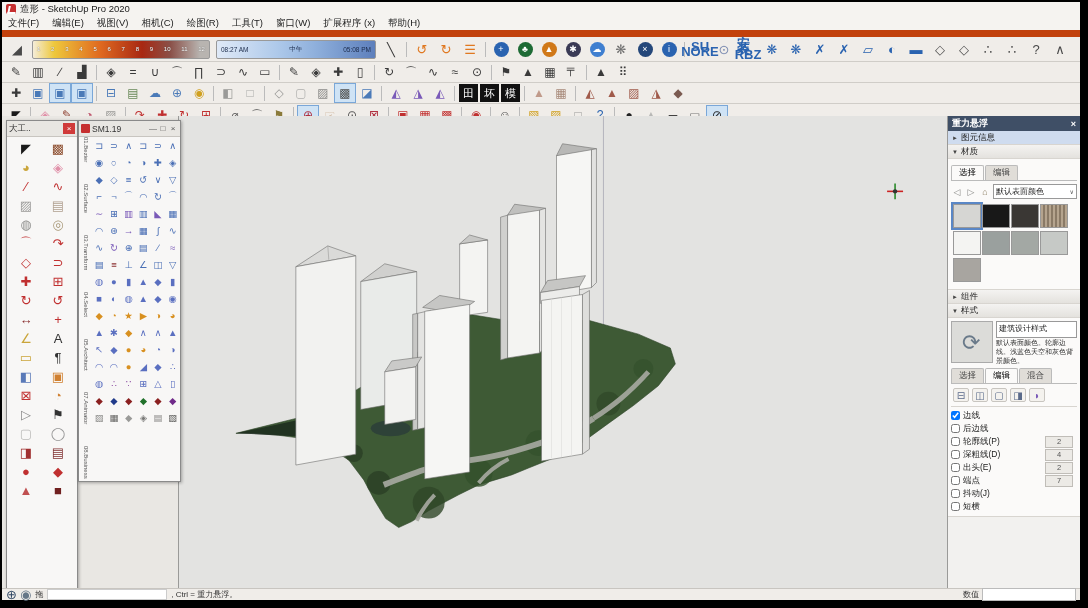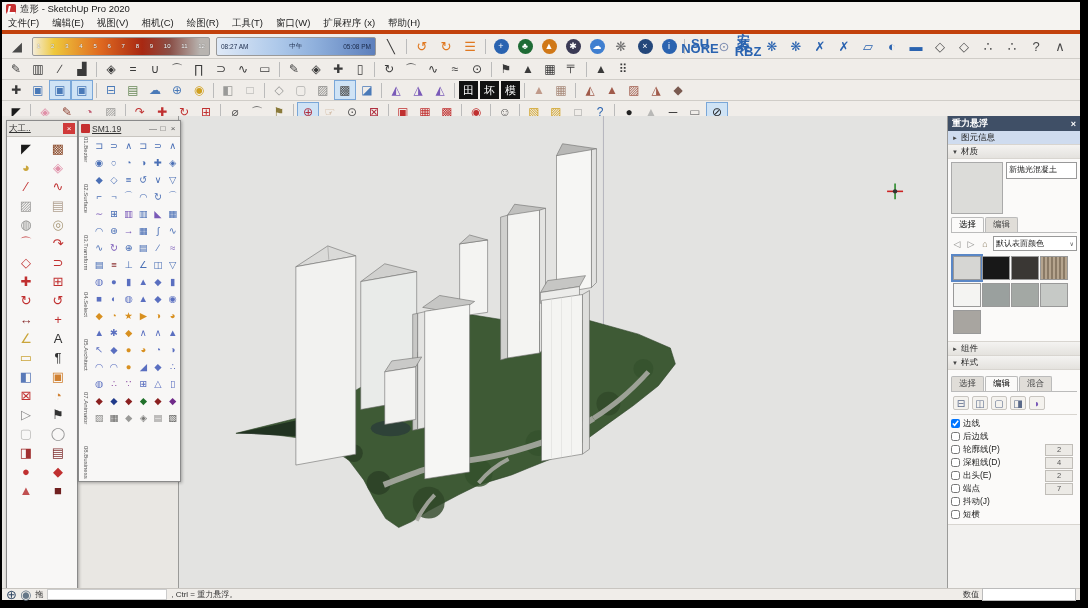--- a/index.html
+++ b/index.html
@@ -3,21 +3,21 @@
 <meta charset="utf-8">
 <style>
   html,body{margin:0;padding:0;background:#000;width:1088px;height:608px;overflow:hidden;
     font-family:"Liberation Sans","DejaVu Sans",sans-serif;}
   #app{position:absolute;left:2px;top:2px;width:1078px;height:598px;background:#ece9e4;}
   
   .titlebar{height:14px;background:#f5f3f0;display:flex;align-items:center;padding-left:4px;gap:4px;}
   .applogo{width:10px;height:10px;background:#c62f2f;border-radius:2px;display:inline-block;position:relative;}
   .applogo:after{content:"";position:absolute;left:2px;top:2px;width:6px;height:6px;border-left:2px solid #fff;border-bottom:2px solid #fff;transform:skewX(-12deg);}
   .titletext{font-size:9.5px;color:#222;}
-  .menubar{height:14px;background:#f5f3f0;display:flex;align-items:center;padding-left:6px;border-bottom:4px solid #c2410c;}
+  .menubar{height:14px;background:#f5f3f0;display:flex;align-items:center;padding-left:6px;border-bottom:7px solid #c2410c;}
   .menubar span{font-size:9.5px;color:#222;margin-right:13px;cursor:default;}
   
   .tbrow{display:flex;align-items:center;background:#f0ede9;border-bottom:1px solid #d0cdc8;padding-left:3px;position:relative;}
   #tb1{height:24px;}#tb2{height:20px;}#tb3{height:20px;}#tb4{height:21px;}
   .tb-i{width:20px;height:18px;display:inline-flex;align-items:center;justify-content:center;
     font-size:12px;line-height:1;cursor:default;border:1px solid transparent;flex:none;position:relative;}
   #tb1 .tb-i{width:22px;height:20px;font-size:13px;}
   .tb-i.hl{background:#cfe3f5;border:1px solid #7aa7d8;}
   .tb-i.round span{width:15px;height:15px;border-radius:50%;color:#fff;font-size:9px;display:flex;align-items:center;justify-content:center;}
   .tb-i.txt{font-size:5.5px;line-height:5.5px;color:#2a63b0;font-weight:bold;flex-direction:column;}
@@ -34,21 +34,21 @@
     color:rgba(250,250,250,.82);letter-spacing:2px;z-index:60;text-shadow:0 0 2px rgba(80,80,80,.4);}
   
   #main{position:absolute;left:0;right:0;top:114px;bottom:11px;}
   #leftzone{position:absolute;left:0;top:0;bottom:0;width:176px;background:#e9e7e3;}
   #viewport{position:absolute;left:176px;right:132px;top:0;bottom:0;background:#e3e3e1;border-left:1px solid #9a9a98;}
   
   .palette{position:absolute;background:#f8f7f6;border:1px solid #8a8a8a;box-shadow:1px 1px 3px rgba(0,0,0,.3);}
   #dg-pal{left:3px;top:4px;width:70px;height:468px;}
   #sm-pal{left:75px;top:4px;width:101px;height:360px;}
   .pal-title{height:15px;background:#e8e6e2;display:flex;align-items:center;font-size:8.5px;color:#333;padding:0 2px;border-bottom:1px solid #c8c5c0;}
-  .pal-title .grow{flex:1;overflow:hidden;white-space:nowrap;text-decoration:underline;}
+  .pal-title .grow{flex:1;overflow:hidden;white-space:nowrap;}
   .pal-x{width:12px;height:11px;background:#d03a3a;color:#fff;font-size:8px;display:flex;align-items:center;justify-content:center;}
   .pal-btn{font-size:8px;color:#555;width:10px;text-align:center;}
   .sm-logo{width:9px;height:9px;background:#c62f2f;border-radius:1px;margin-right:2px;}
   .grid{display:grid;justify-content:space-evenly;align-content:start;padding-top:2px;}
   #dg-grid{grid-template-columns:repeat(2,26px);row-gap:1px;}
   #sm-grid{grid-template-columns:repeat(6,13px);row-gap:5px;column-gap:1px;padding-left:13px;}
   .gi{height:18px;display:flex;align-items:center;justify-content:center;font-size:13px;cursor:default;}
   #sm-grid .gi{height:12px;font-size:9.5px;}
   #sm-labels{position:absolute;left:1px;top:16px;bottom:2px;width:12px;display:flex;flex-direction:column;justify-content:space-between;align-items:center;}
   #sm-labels span{writing-mode:vertical-rl;font-size:6px;color:#555;letter-spacing:0;}
@@ -559,26 +559,20 @@
       </div>
       <div class="sec hl">
         <span class="arrow">►</span>
         <span>图元信息</span>
       </div>
       <div class="sec">
         <span class="arrow">▼</span>
         <span>材质</span>
       </div>
       <div class="mat-body">
-        <div class="prevrow">
-          <div class="preview"></div>
-          <div style="flex:1">
-            <div class="namebox">新抛光混凝土</div>
-          </div>
-        </div>
         <div class="tabs" id="mat-tabs">
             <span class="tab act">选择</span>
             <span class="tab">编辑</span>
           </div>
         <div class="matbar">
           <span id="mat-nav" style="display:flex;gap:2px;">
               <span class="gi" style="color: rgb(138, 138, 136);">◁</span>
               <span class="gi" style="color: rgb(138, 138, 136);">▷</span>
               <span class="gi" style="color: rgb(122, 106, 74);">⌂</span>
             </span>
@@ -601,20 +595,27 @@
       </div>
       <div class="sec">
         <span class="arrow">►</span>
         <span>组件</span>
       </div>
       <div class="sec">
         <span class="arrow">▼</span>
         <span>样式</span>
       </div>
       <div class="sty-body">
+        <div class="prevrow">
+          <div class="preview sty" style="width:40px;height:40px;"></div>
+          <div style="flex:1">
+            <div class="namebox">建筑设计样式</div>
+            <div class="desc">默认表面颜色。轮廓边线。浅蓝色天空和灰色背景颜色。</div>
+          </div>
+        </div>
         <div class="tabs" id="sty-tabs">
             <span class="tab">选择</span>
             <span class="tab act">编辑</span>
             <span class="tab">混合</span>
           </div>
         <div class="edgeicons" id="edge-icons">
             <span class="gi" style="color: rgb(90, 106, 138);">⊟</span>
             <span class="gi" style="color: rgb(90, 106, 138);">◫</span>
             <span class="gi" style="color: rgb(90, 106, 138);">▢</span>
             <span class="gi" style="color: rgb(90, 106, 138);">◨</span>

